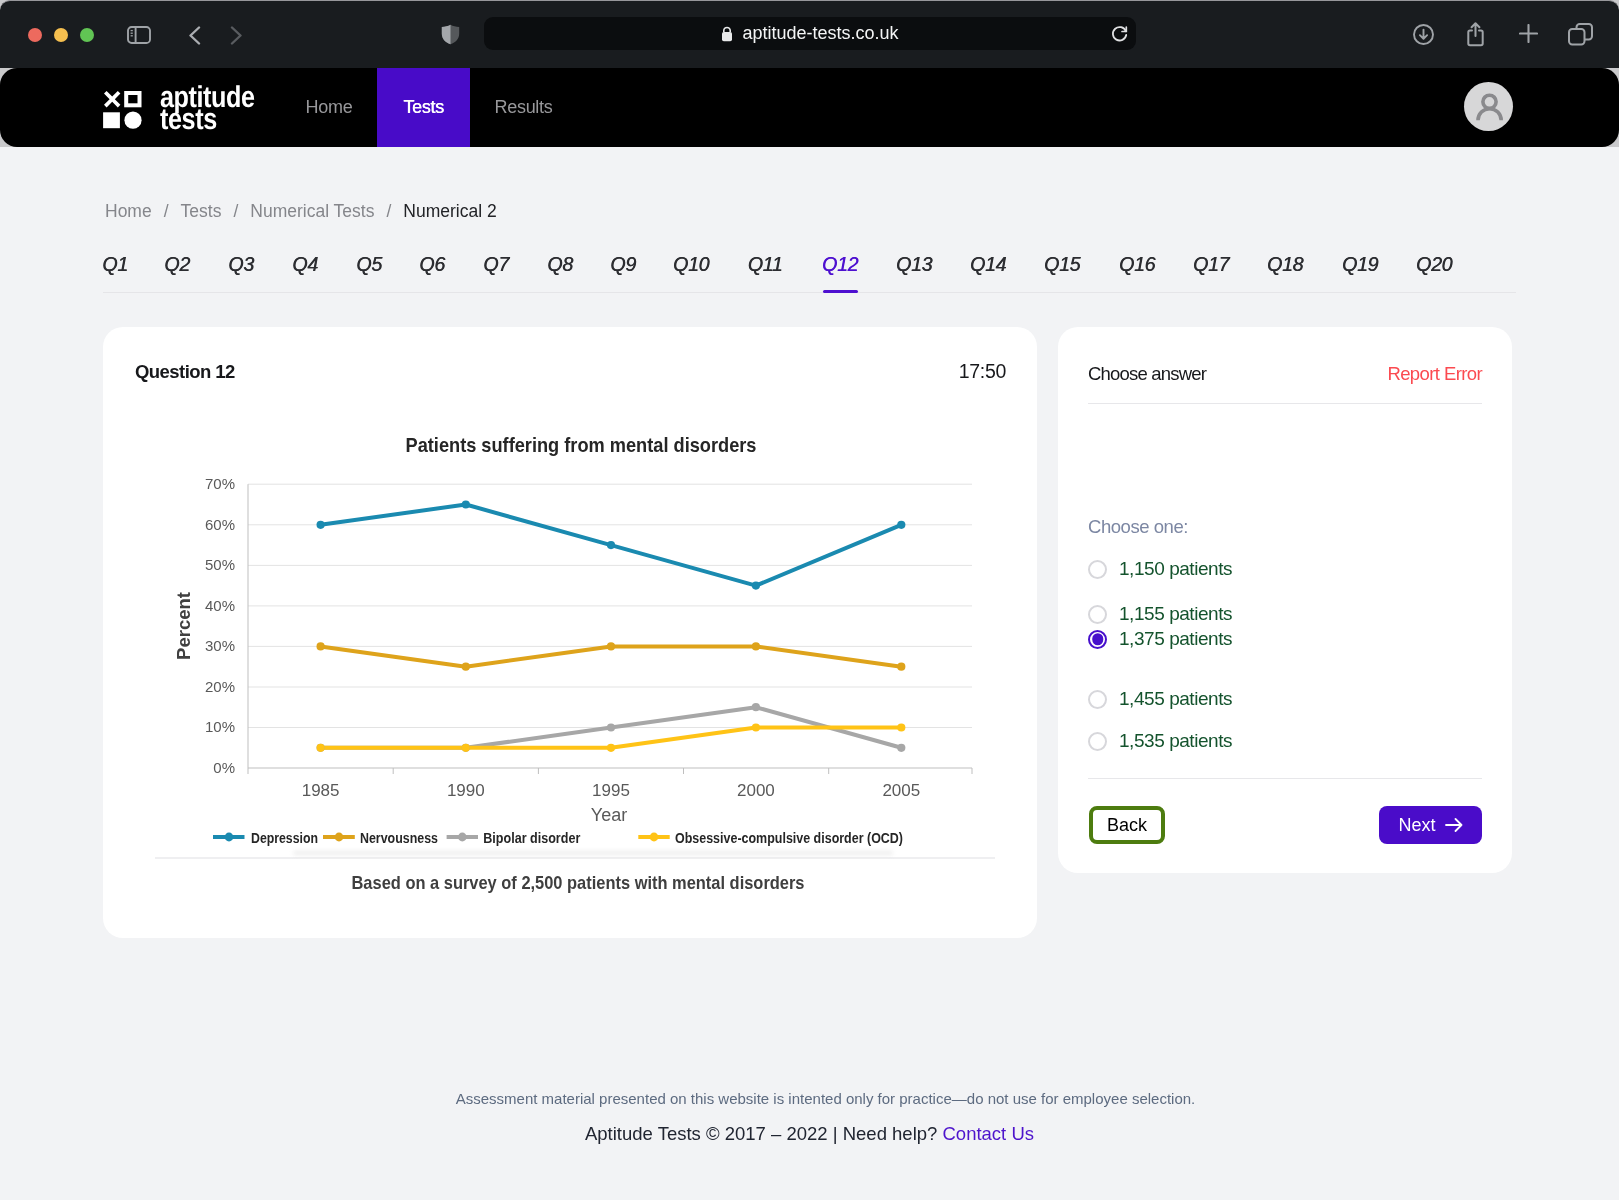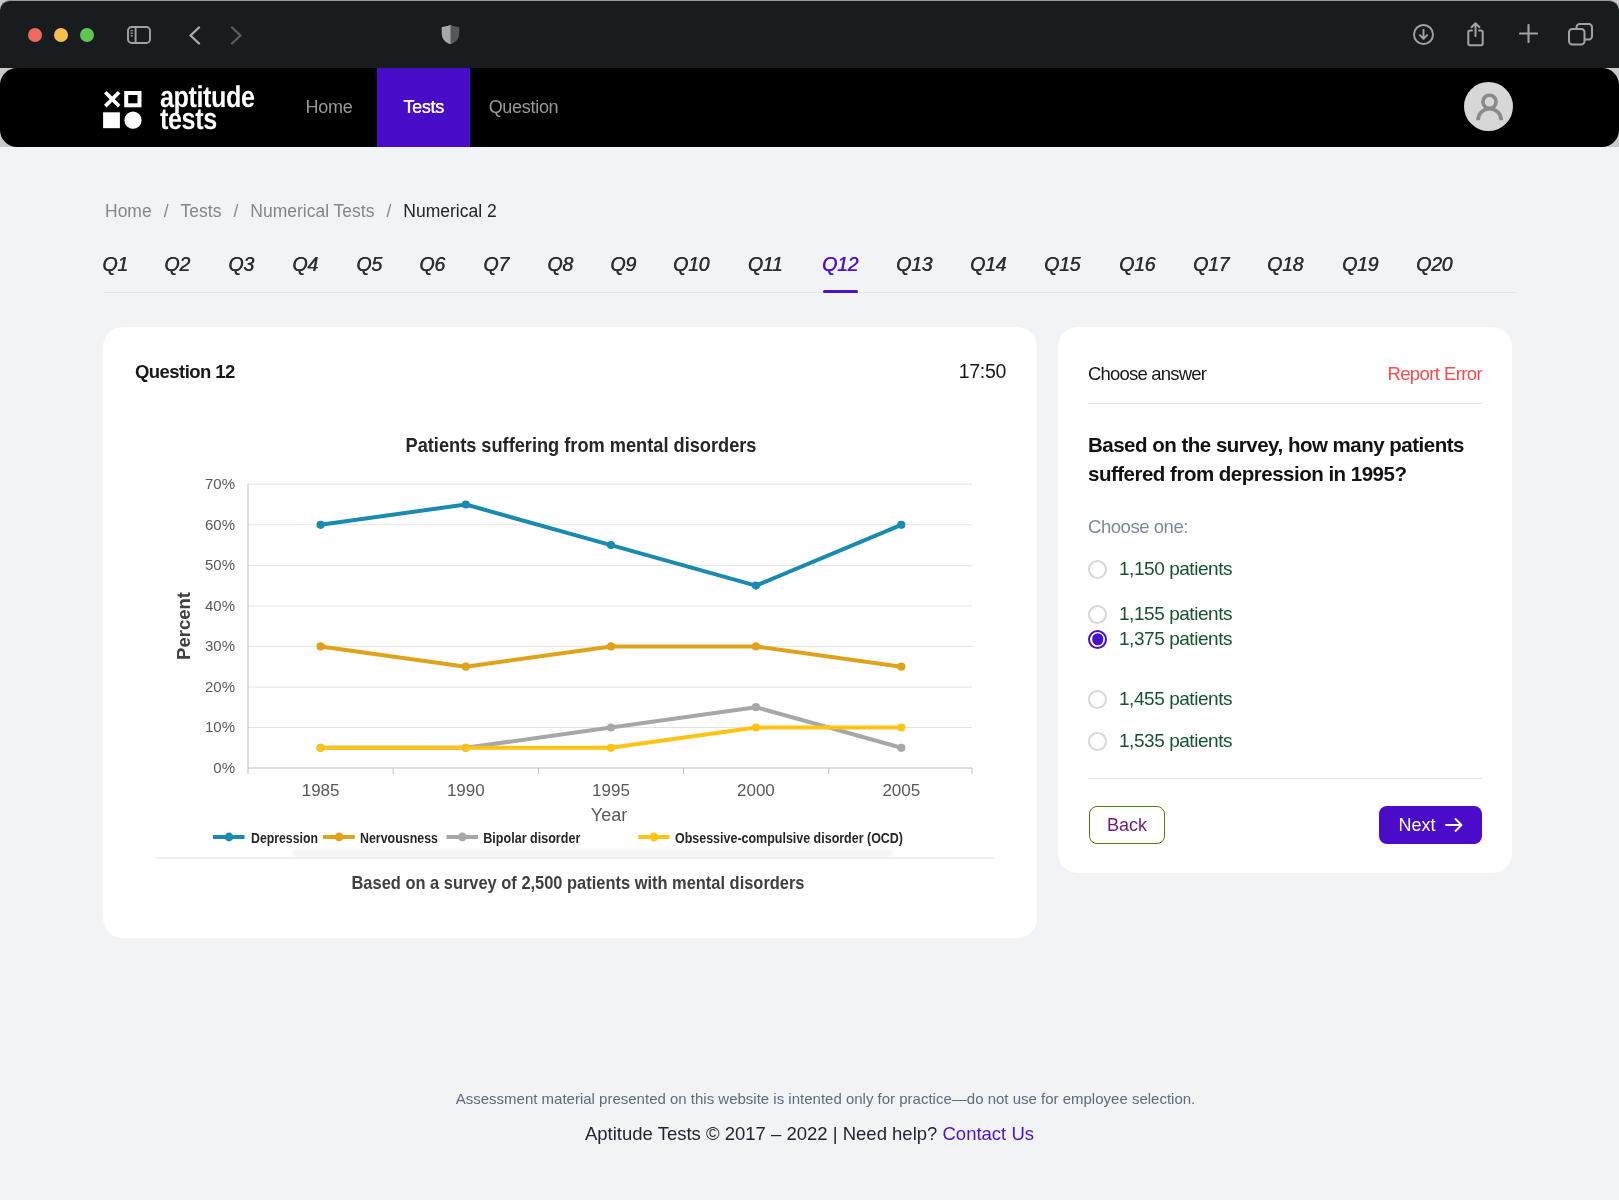--- a/index.html
+++ b/index.html
@@ -45,21 +45,21 @@
 .reperr { position:absolute; right:30px; top:36px; font-size:18.5px; color:#fb4a50; letter-spacing:-0.6px; }
 .asep1 { position:absolute; left:30px; top:76px; width:394px; height:1px; background:#e7e7ea; }
 .aq { position:absolute; left:30px; top:104px; width:400px; font-size:20.5px; font-weight:700; color:#111216; line-height:28.5px; letter-spacing:-0.5px; }
 .choose { position:absolute; left:30px; top:189px; font-size:18.5px; color:#7c87a3; letter-spacing:-0.45px; }
 .opt { position:absolute; left:30px; display:flex; align-items:center; gap:12px; font-size:19px; color:#14532d; height:24px; letter-spacing:-0.45px; }
 .radio { width:19px; height:19px; border-radius:50%; border:2px solid #d7d7db; background:#fff; }
 .radio.sel { border:2.5px solid #4710cc; position:relative; }
 .radio.sel::after { content:""; position:absolute; left:50%; top:50%; transform:translate(-50%,-50%); width:11.5px; height:11.5px; border-radius:50%; background:#4710cc; }
 .asep2 { position:absolute; left:30px; top:451px; width:394px; height:1px; background:#e7e7ea; }
 .btn { position:absolute; top:479px; height:38px; border-radius:8px; display:flex; align-items:center; justify-content:center; font-size:18px; }
-.back { left:31px; width:76px; background:#fff; border:1px solid #4d7c0f; color:#701a75; }
+.back { left:31px; width:76px; background:#fff; border:4px solid #4d7c0f; color:#000000; }
 .next { left:321px; width:103px; background:#4a0cc9; color:#fff; gap:9px; }
 
 
 .foot1 { position:absolute; left:0; top:1090px; width:1619px; text-align:center; font-size:15px; color:#5d6b80;padding-left:32px; }
 .foot2 { position:absolute; left:0; top:1123px; width:1619px; text-align:center; font-size:18.5px; color:#202531; }
 .foot2 a { color:#4d13cc; text-decoration:none; }
 </style>
 </head>
 <body>
 
@@ -77,20 +77,33 @@
   <svg class="cicon" style="left:188px;top:25px" width="13" height="19" viewBox="0 0 13 19" fill="none" stroke="#aaadb1" stroke-width="2.4" stroke-linecap="round" stroke-linejoin="round">
       <path d="M11 1.5 L2.5 9.5 L11 17.5"></path>
     </svg>
   <svg class="cicon" style="left:230px;top:25px" width="13" height="19" viewBox="0 0 13 19" fill="none" stroke="#595c60" stroke-width="2.4" stroke-linecap="round" stroke-linejoin="round">
       <path d="M2 1.5 L10.5 9.5 L2 17.5"></path>
     </svg>
   <svg class="cicon" style="left:441px;top:23px" width="19" height="21" viewBox="0 0 19 21" fill="none">
       <path d="M9.5 0.8 C12 2.2 15 2.9 18.2 3 L18.2 9.6 C18.2 14.9 14.8 18.6 9.5 20.3 C4.2 18.6 0.8 14.9 0.8 9.6 L0.8 3 C4 2.9 7 2.2 9.5 0.8 Z" fill="#55585b"></path>
       <path d="M9.5 0.8 C7 2.2 4 2.9 0.8 3 L0.8 9.6 C0.8 14.9 4.2 18.6 9.5 20.3 Z" fill="#a4a7ab"></path>
     </svg>
+  <div class="urlbar">
+    <div class="urltxt">
+      <svg width="12" height="16" viewBox="0 0 12 16" fill="#e8e9ea">
+          <path d="M2 6 L2 4.5 C2 2.3 3.8 0.7 6 0.7 C8.2 0.7 10 2.3 10 4.5 L10 6 L2 6 L2 7.6 L3.6 7.6 L3.6 4.5 C3.6 3.2 4.7 2.3 6 2.3 C7.3 2.3 8.4 3.2 8.4 4.5 L8.4 7.6 L2 7.6 Z" fill-rule="evenodd"></path>
+          <rect x="1" y="6" width="10" height="9.3" rx="1.8"></rect>
+        </svg>
+      <span>aptitude-tests.co.uk</span>
+    </div>
+    <svg class="cicon" style="left:626px;top:7px" width="19" height="19" viewBox="0 0 19 19" fill="none" stroke="#dfe0e2" stroke-width="1.8" stroke-linecap="round">
+        <path d="M15.8 7.2 A6.7 6.7 0 1 0 16.2 11"></path>
+        <path d="M16.3 3.2 L16.3 7.5 L12 7.5" stroke-width="1.7"></path>
+      </svg>
+  </div>
   <svg class="cicon" style="left:1413px;top:23px" width="21" height="21" viewBox="0 0 21 21" fill="none" stroke="#9fa3a7" stroke-width="1.9" stroke-linecap="round" stroke-linejoin="round">
       <circle cx="10.5" cy="10.5" r="9.5"></circle>
       <path d="M10.5 5.6 L10.5 14.6 M6.9 11.2 L10.5 14.8 L14.1 11.2"></path>
     </svg>
   <svg class="cicon" style="left:1464px;top:21px" width="23" height="25" viewBox="0 0 23 25" fill="none" stroke="#9fa3a7" stroke-width="2" stroke-linecap="round" stroke-linejoin="round">
       <path d="M8 8.6 L6 8.6 C4.9 8.6 4.3 9.2 4.3 10.3 L4.3 21.6 C4.3 22.7 4.9 23.3 6 23.3 L17 23.3 C18.1 23.3 18.7 22.7 18.7 21.6 L18.7 10.3 C18.7 9.2 18.1 8.6 17 8.6 L15 8.6"></path>
       <path d="M11.5 1.8 L11.5 14 M7.6 5.2 L11.5 1.3 L15.4 5.2"></path>
     </svg>
   <svg class="cicon" style="left:1519px;top:23px" width="19" height="19" viewBox="0 0 19 19" fill="none" stroke="#9fa3a7" stroke-width="2.1" stroke-linecap="round">
       <path d="M9.5 1 L9.5 18 M1 9.5 L18 9.5"></path>
@@ -109,21 +122,21 @@
     <circle cx="30" cy="29.2" r="8.6"></circle>
   </svg>
   <svg style="position:absolute;left:160px;top:12px" width="110" height="55" viewBox="0 0 110 55">
       <g transform="scale(0.84 1)" fill="#fff" font-family="Liberation Sans, sans-serif" font-size="30" font-weight="bold" letter-spacing="-0.5" text-rendering="geometricPrecision">
         <text x="0" y="27.4">aptitude</text>
         <text x="0" y="48.7">tests</text>
       </g>
     </svg>
   <div class="navlink" style="left:290px;width:78px;">Home</div>
   <div class="navlink active" style="left:377px;width:93px;">Tests</div>
-  <div class="navlink" style="left:480px;width:87px;">Question</div>
+  <div class="navlink" style="left:480px;width:87px;">Results</div>
   <div class="avatar">
     <svg viewBox="0 0 50 50" width="50" height="50" fill="none" stroke="#8a8a8d" stroke-width="3.6">
         <circle cx="25.5" cy="19.8" r="6.6"></circle>
         <path d="M14 38.3 A11.6 11.6 0 0 1 37.2 38.3"></path>
       </svg>
   </div>
 </div>
 
 <div class="page"></div>
 <div class="crumbs">
@@ -266,21 +279,20 @@
         </filter>
       </defs>
     <text x="475" y="562" font-size="19" font-weight="bold" fill="#3f3f3f" text-anchor="middle" textLength="453" lengthAdjust="spacingAndGlyphs">Based on a survey of 2,500 patients with mental disorders</text>
   </svg>
 </div>
 
 <div class="acard">
   <div class="ahead">Choose answer</div>
   <div class="reperr">Report Error</div>
   <div class="asep1"></div>
-  <div class="aq">Based on the survey, how many patients suffered from depression in 1995?</div>
   <div class="choose">Choose one:</div>
   <div class="opt" style="top:230px"><span class="radio"></span>1,150 patients</div>
   <div class="opt" style="top:275px"><span class="radio"></span>1,155 patients</div>
   <div class="opt" style="top:300px"><span class="radio sel"></span>1,375 patients</div>
   <div class="opt" style="top:360px"><span class="radio"></span>1,455 patients</div>
   <div class="opt" style="top:402px"><span class="radio"></span>1,535 patients</div>
   <div class="asep2"></div>
   <div class="btn back">Back</div>
   <div class="btn next">Next <svg width="18" height="14" viewBox="0 0 18 14" fill="none" stroke="#fff" stroke-width="1.8" stroke-linecap="round" stroke-linejoin="round">
         <path d="M1 7 L16.5 7 M10.5 1 L16.5 7 L10.5 13"></path>

